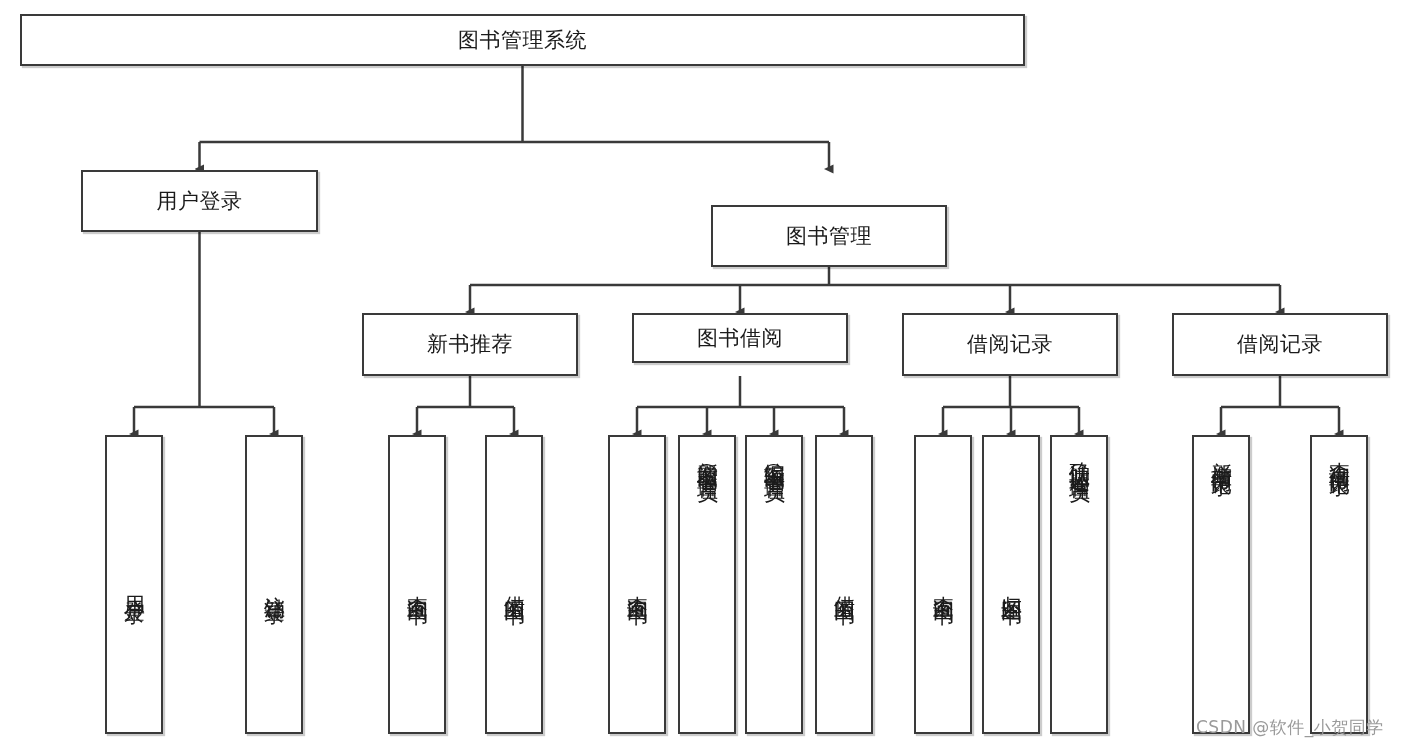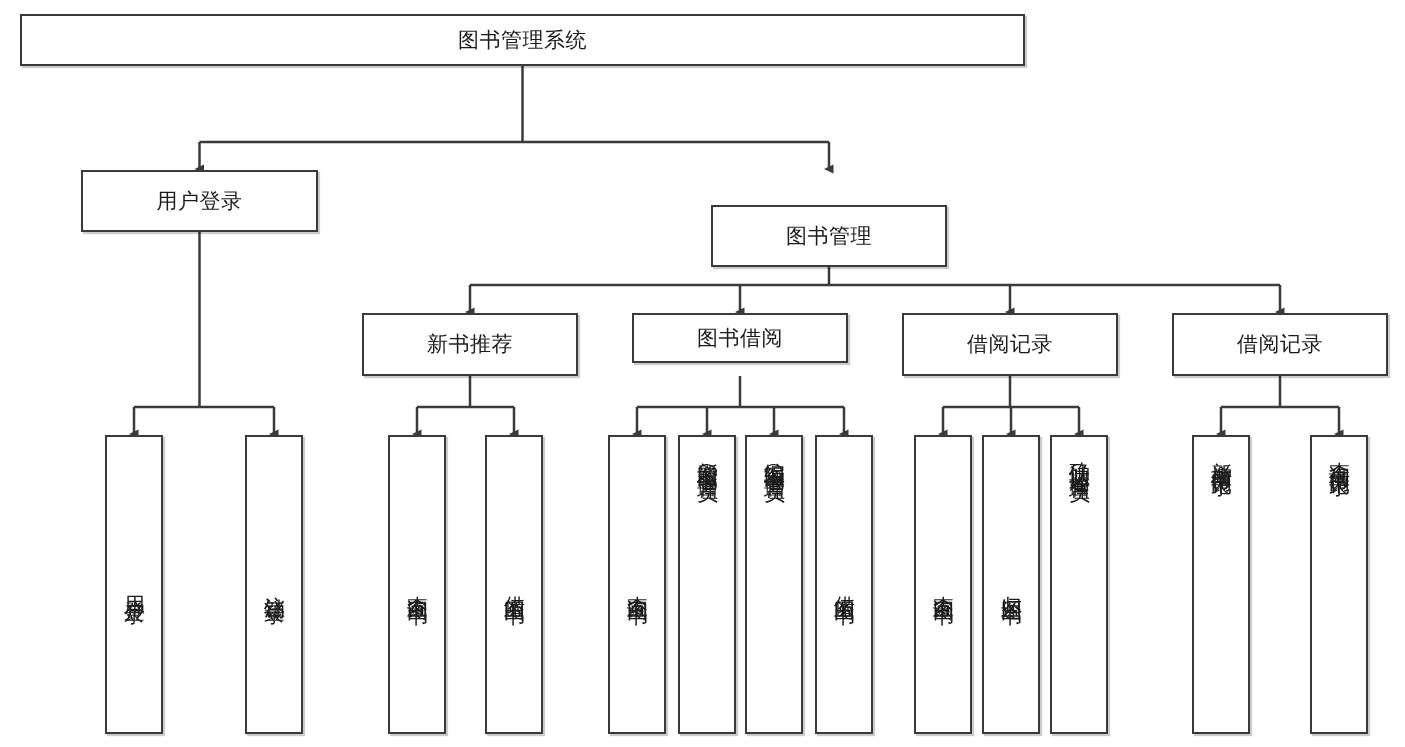--- a/index.html
+++ b/index.html
@@ -166,13 +166,14 @@
       <div class="node-box vertical" style="left: 1050px; top: 435px; width: 58px; height: 299px;">
         <div class="node-label">确认归还（管理员）</div>
       </div>
       <div class="node-box vertical" style="left: 1192px; top: 435px; width: 58px; height: 299px;">
         <div class="node-label">新增借阅记录</div>
       </div>
       <div class="node-box vertical" style="left: 1310px; top: 435px; width: 58px; height: 299px;">
         <div class="node-label">查询借阅记录</div>
       </div>
     </div>
+  <div class="watermark" style="left:1196px; top:716px;">CSDN @软件_小贺同学</div>
 </div>
 
 </body></html>

